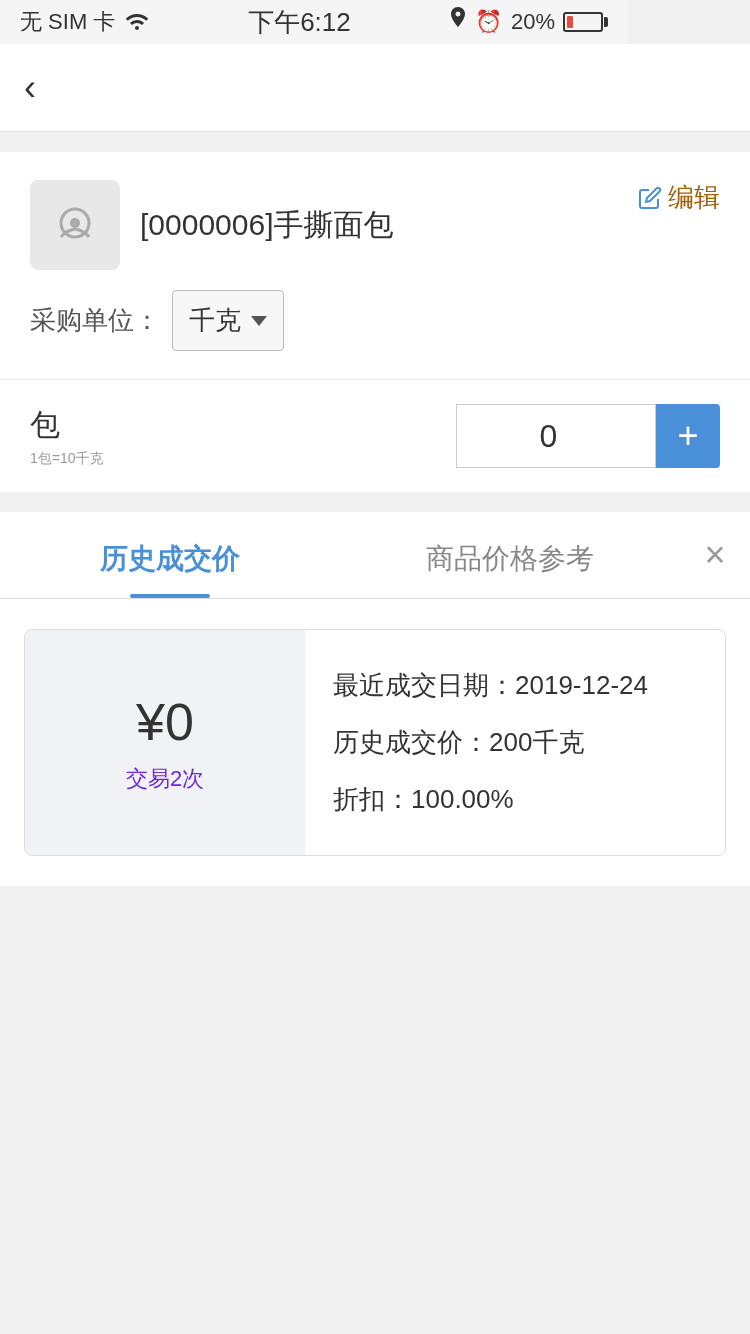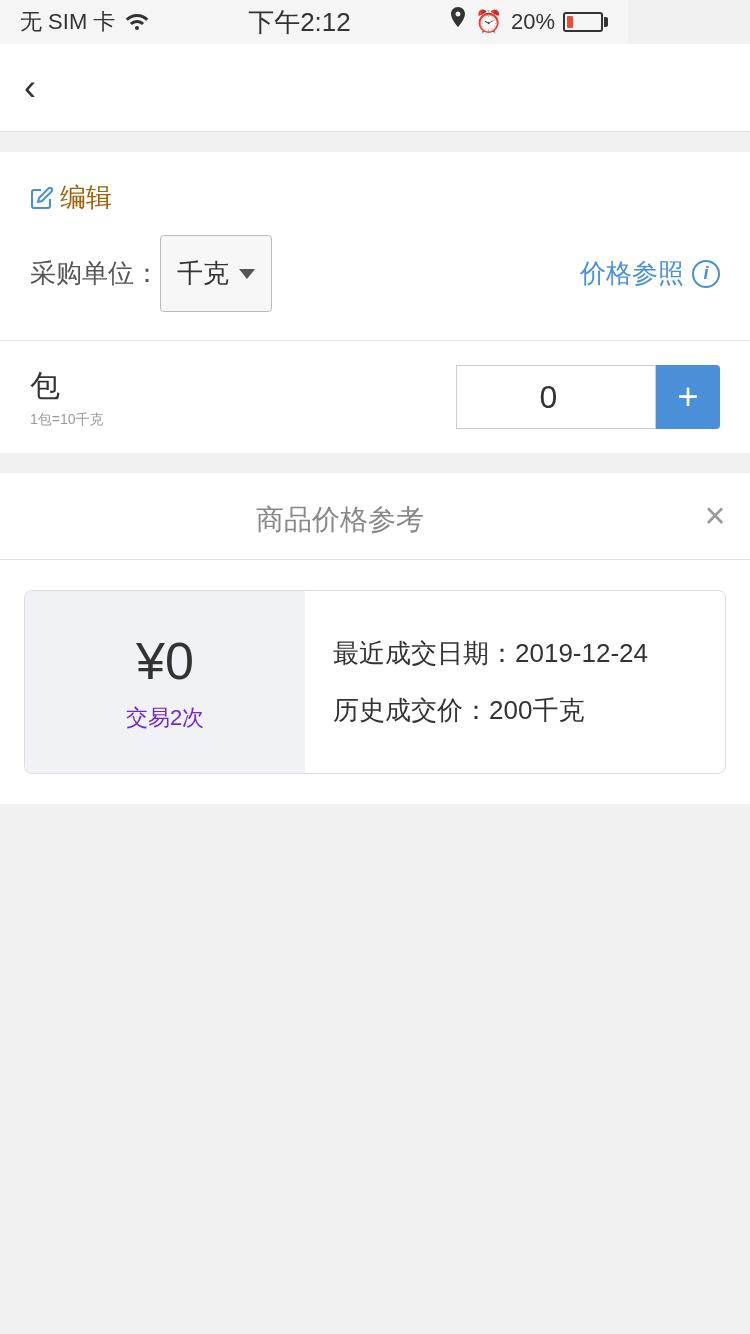--- a/index.html
+++ b/index.html
@@ -145,27 +145,28 @@
     }
 
     .product-bottom-row {
       display: flex;
       align-items: center;
       justify-content: space-between;
     }
     .unit-row {
       display: flex;
       align-items: center;
+      gap: 12px;
       font-size: 26px;
       color: #555;
     }
     .unit-select {
       border: 1px solid #bbb;
       border-radius: 4px;
-      padding: 20px 16px;
+      padding: 12px 16px;
       font-size: 26px;
       color: #333;
       background: #f7f7f7;
       display: flex;
       align-items: center;
       gap: 6px;
       cursor: pointer;
     }
     .chevron-down {
       display: inline-block;
@@ -346,21 +347,21 @@
 
 <div class="status-bar">
   <div class="status-left">
     <span>无 SIM 卡</span>
     <span>
       <svg width="28" height="22" viewBox="0 0 28 22">
           <path d="M14 18c1.1 0 2 .9 2 2s-.9 2-2 2-2-.9-2-2 .9-2 2-2zm0-6c2.76 0 5.26 1.12 7.07 2.93l-2.12 2.12A7.003 7.003 0 0014 15c-1.93 0-3.68.78-4.95 2.05L6.93 14.93A9.96 9.96 0 0114 12zm0-6c4.42 0 8.41 1.79 11.31 4.69l-2.12 2.12A12.97 12.97 0 0014 9c-3.58 0-6.82 1.45-9.19 3.81L2.69 10.69A15.95 15.95 0 0114 6z" fill="#333"></path>
         </svg>
     </span>
   </div>
-  <div class="status-center">下午2:12</div>
+  <div class="status-center">下午6:12</div>
   <div class="status-right">
     <span>
       <svg width="20" height="24" viewBox="0 0 20 24">
           <path d="M10 0C6.13 0 3 3.13 3 7c0 5.25 7 13 7 13s7-7.75 7-13c0-3.87-3.13-7-7-7zm0 9.5c-1.38 0-2.5-1.12-2.5-2.5S8.62 4.5 10 4.5s2.5 1.12 2.5 2.5S11.38 9.5 10 9.5z" fill="#333"></path>
         </svg>
     </span>
     <span>⏰</span>
     <span>20%</span>
     <span class="battery-icon">
       <span class="battery-body">
@@ -370,57 +371,66 @@
     </span>
   </div>
 </div>
 
 <div class="nav-bar">
   <span class="nav-back">‹</span>
 </div>
 
 <div class="product-card">
   <div class="product-top-row">
+    <div class="product-left">
+      <div class="product-thumbnail">
+        <svg width="60" height="60" viewBox="0 0 60 60">
+          <circle cx="30" cy="28" r="14" fill="none" stroke="#aaa" stroke-width="3"></circle>
+          <circle cx="30" cy="28" r="5" fill="#aaa"></circle>
+          <path d="M16 42 Q20 36 30 34 Q40 36 44 42" fill="none" stroke="#aaa" stroke-width="3"></path>
+        </svg>
+      </div>
+      <span class="product-name">[0000006]手撕面包</span>
+    </div>
     <div class="edit-link">
       <svg class="edit-icon-svg" viewBox="0 0 24 24" fill="none" stroke="#4a90d9" stroke-width="2">
         <path d="M11 4H4a2 2 0 00-2 2v14a2 2 0 002 2h14a2 2 0 002-2v-7"></path>
         <path d="M18.5 2.5a2.121 2.121 0 013 3L12 15l-4 1 1-4 9.5-9.5z"></path>
       </svg>
       <span>编辑</span>
     </div>
   </div>
 
   <div class="product-bottom-row">
     <div class="unit-row">
       <span>采购单位：</span>
       <div class="unit-select">
         <span>千克</span>
         <span class="chevron-down"></span>
       </div>
     </div>
-    <div class="price-ref-link">
-      <span>价格参照</span>
-      <div class="info-circle">i</div>
-    </div>
   </div>
 </div>
 
 <div class="quantity-section">
   <div class="quantity-label-group">
     <span class="quantity-unit-label">包</span>
     <span class="quantity-conversion">1包=10千克</span>
   </div>
   <div class="quantity-input-group">
     <input class="quantity-input" type="number" value="0" style="">
     <button class="quantity-plus-btn">+</button>
   </div>
 </div>
 
 <div class="tabs-section">
   <div class="tabs-header">
+    <div class="tab-item active">
+      <span>历史成交价</span>
+    </div>
     <div class="tab-item">
       <span>商品价格参考</span>
     </div>
     <div class="tab-close-btn">
       <span>×</span>
     </div>
   </div>
 
   <div class="tab-content">
     <div class="price-card">
@@ -430,16 +440,19 @@
         </div>
         <div class="price-trade-count">交易2次</div>
       </div>
       <div class="price-card-right">
         <div class="price-detail-row">
           <span>最近成交日期：</span><span>2019-12-24</span>
         </div>
         <div class="price-detail-row">
           <span>历史成交价：</span><span>200千克</span>
         </div>
+        <div class="price-detail-row">
+          <span>折扣：</span><span>100.00%</span>
+        </div>
       </div>
     </div>
   </div>
 </div>
 
 </body></html>

